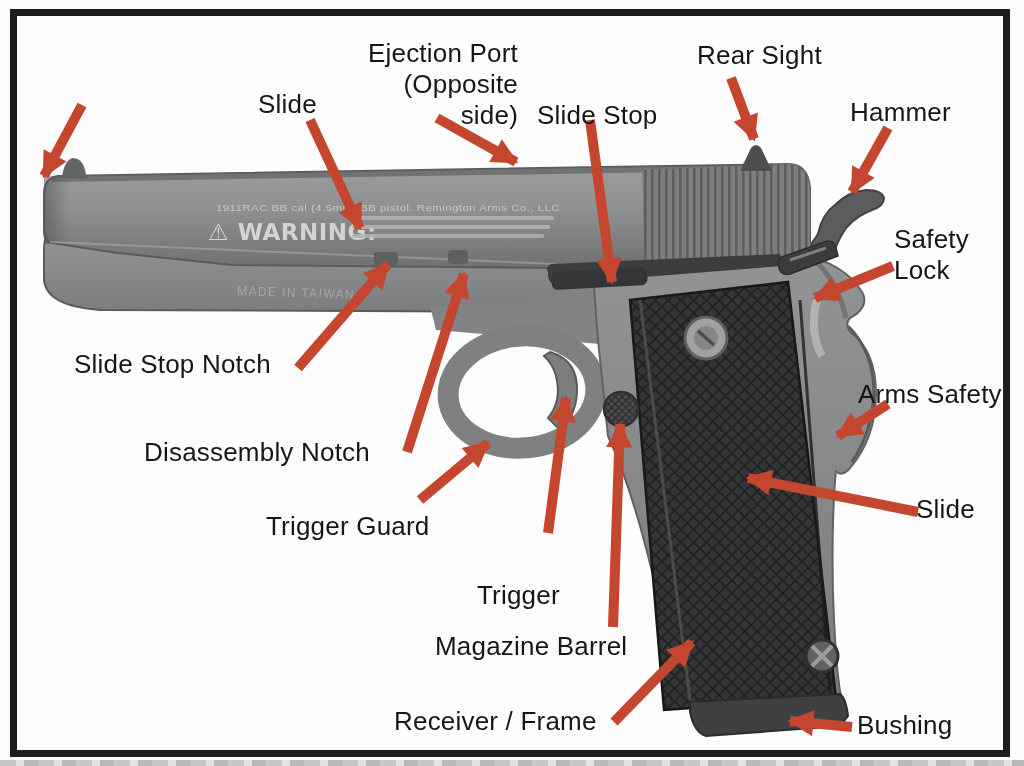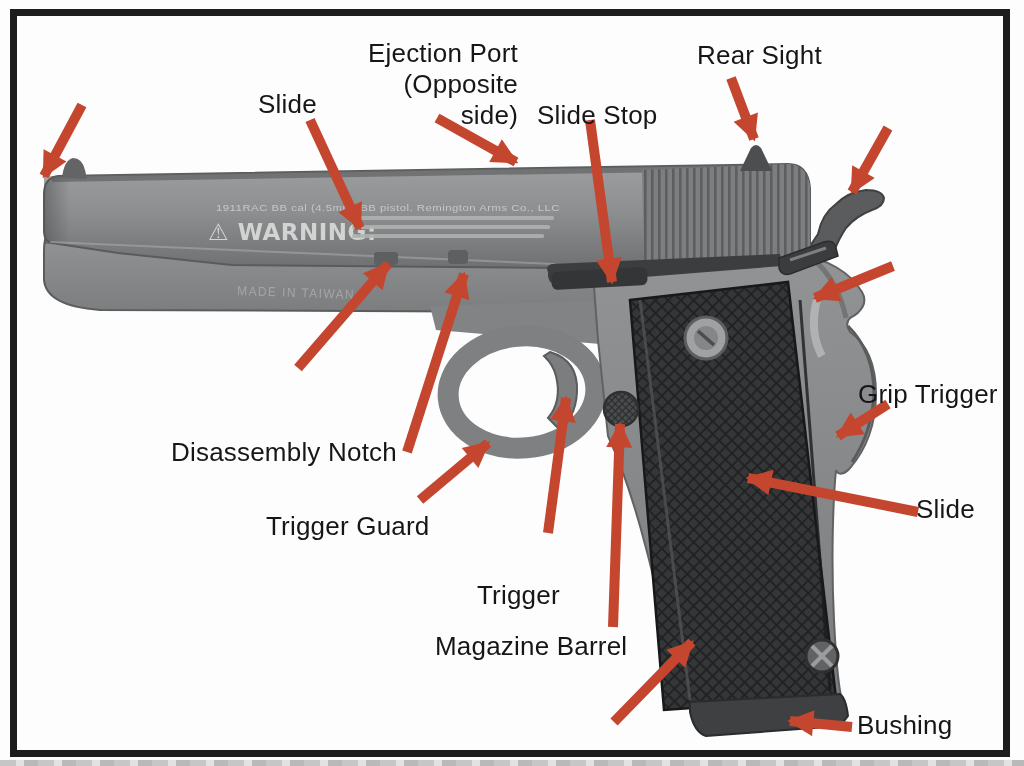--- a/index.html
+++ b/index.html
@@ -14,21 +14,21 @@
   .lbl-0{left:25px;top:34px}
   .lbl-1{left:258px;top:89px}
   .lbl-2{left:340px;top:38px;width:178px;text-align:right}
   .lbl-3{left:537px;top:100px}
   .lbl-4{left:697px;top:40px}
   .lbl-5{left:850px;top:97px}
   .lbl-6{left:894px;top:224px}
   .lbl-7{left:858px;top:379px}
   .lbl-8{left:916px;top:494px}
   .lbl-9{left:74px;top:349px}
-  .lbl-10{left:171px;top:437px}
+  .lbl-10{left:144px;top:437px}
   .lbl-11{left:266px;top:511px}
   .lbl-12{left:477px;top:580px}
   .lbl-13{left:435px;top:631px}
   .lbl-14{left:394px;top:706px}
   .lbl-15{left:857px;top:710px}
   .mark-model{font-family:"Liberation Sans",sans-serif;font-size:9.5px;fill:#c6c8c7;letter-spacing:.4px;}
   .mark-warning{font-family:"DejaVu Sans","Liberation Sans",sans-serif;font-size:23px;font-weight:bold;
                 fill:#d2d4d3;letter-spacing:.5px;}
   .mark-origin{font-family:"Liberation Sans",sans-serif;font-size:13px;fill:#a8aaa9;letter-spacing:1.5px;opacity:.9;}
   .arrow{stroke:#c5462f;stroke-width:10;}
@@ -157,22 +157,27 @@
       <line class="arrow" x1="614" y1="722" x2="692" y2="642" marker-end="url(#ah)"></line>
       <line class="arrow" x1="852" y1="727" x2="790" y2="721" marker-end="url(#ah)"></line>
     </g>
   </svg>
 
   <div class="lbl lbl-1">Slide</div>
   <div class="lbl lbl-2">Ejection Port
 (Opposite side)</div>
   <div class="lbl lbl-3">Slide Stop</div>
   <div class="lbl lbl-4">Rear Sight</div>
-  <div class="lbl lbl-7">Grip Trigger</div>
+  <div class="lbl lbl-5">Hammer</div>
+  <div class="lbl lbl-6">Safety
+Lock</div>
+  <div class="lbl lbl-7">Arms Safety</div>
   <div class="lbl lbl-8">Slide</div>
+  <div class="lbl lbl-9">Slide Stop Notch</div>
   <div class="lbl lbl-10">Disassembly Notch</div>
   <div class="lbl lbl-11">Trigger Guard</div>
   <div class="lbl lbl-12">Trigger</div>
   <div class="lbl lbl-13">Magazine Barrel</div>
+  <div class="lbl lbl-14">Receiver / Frame</div>
   <div class="lbl lbl-15">Bushing</div>
 
   <div class="bottom-artifact"></div>
 </div>
 
 </body></html>

